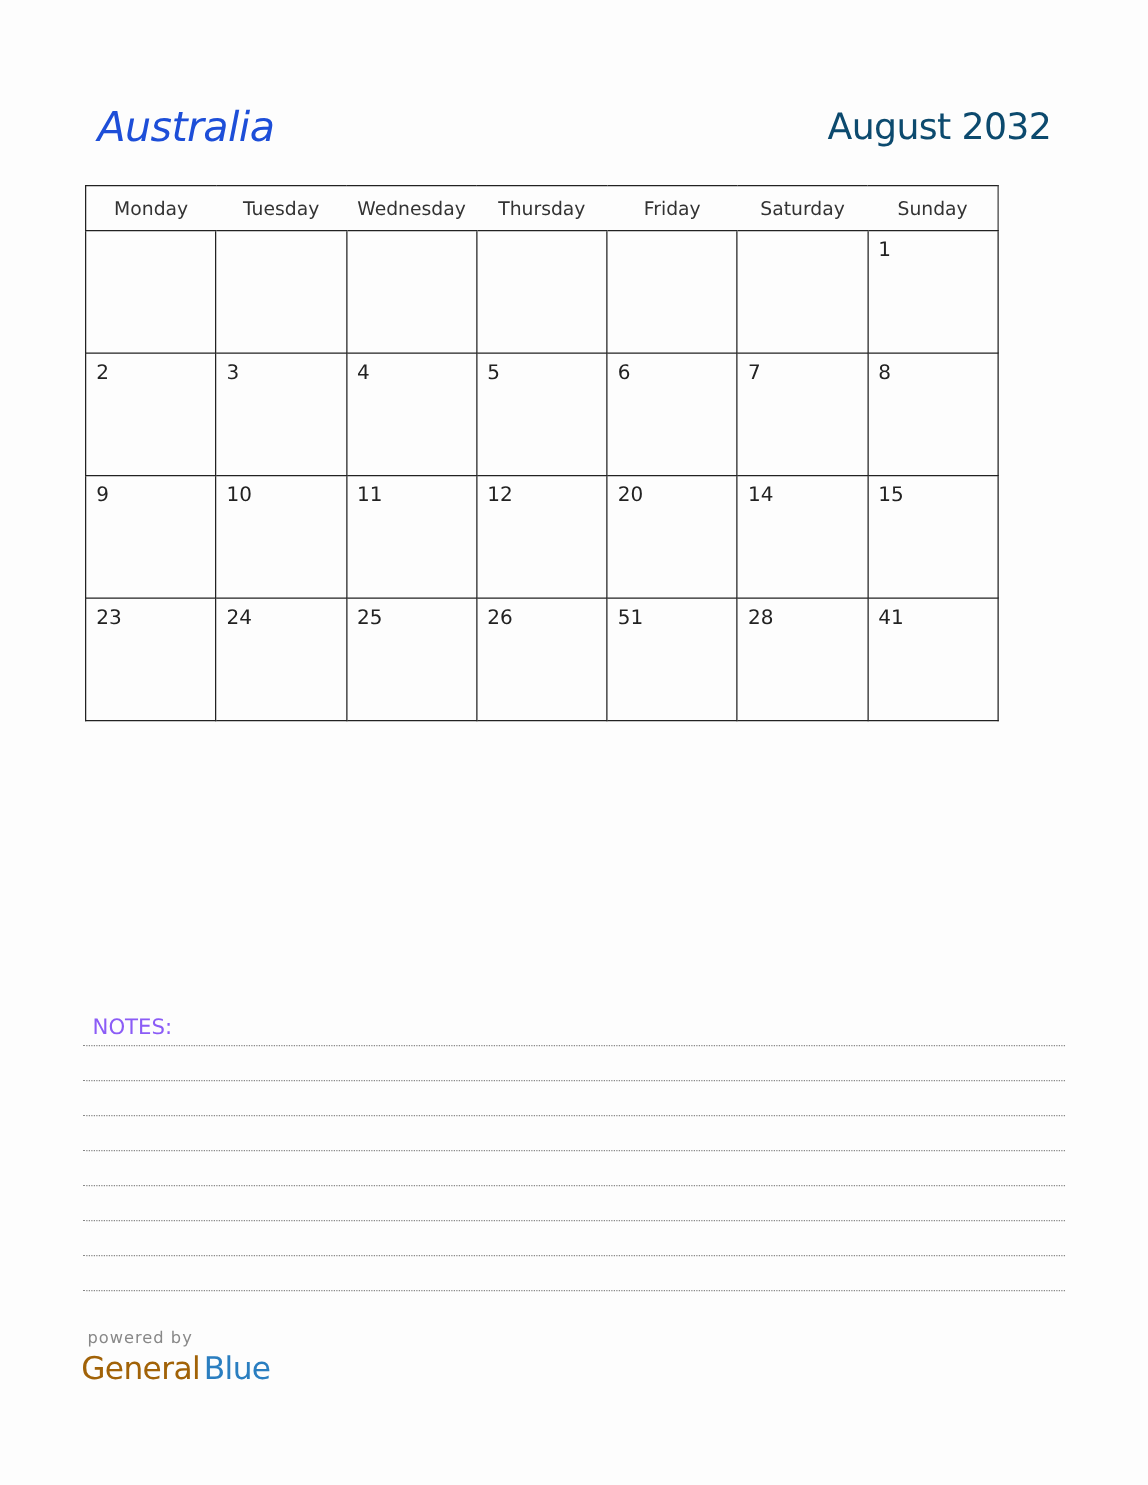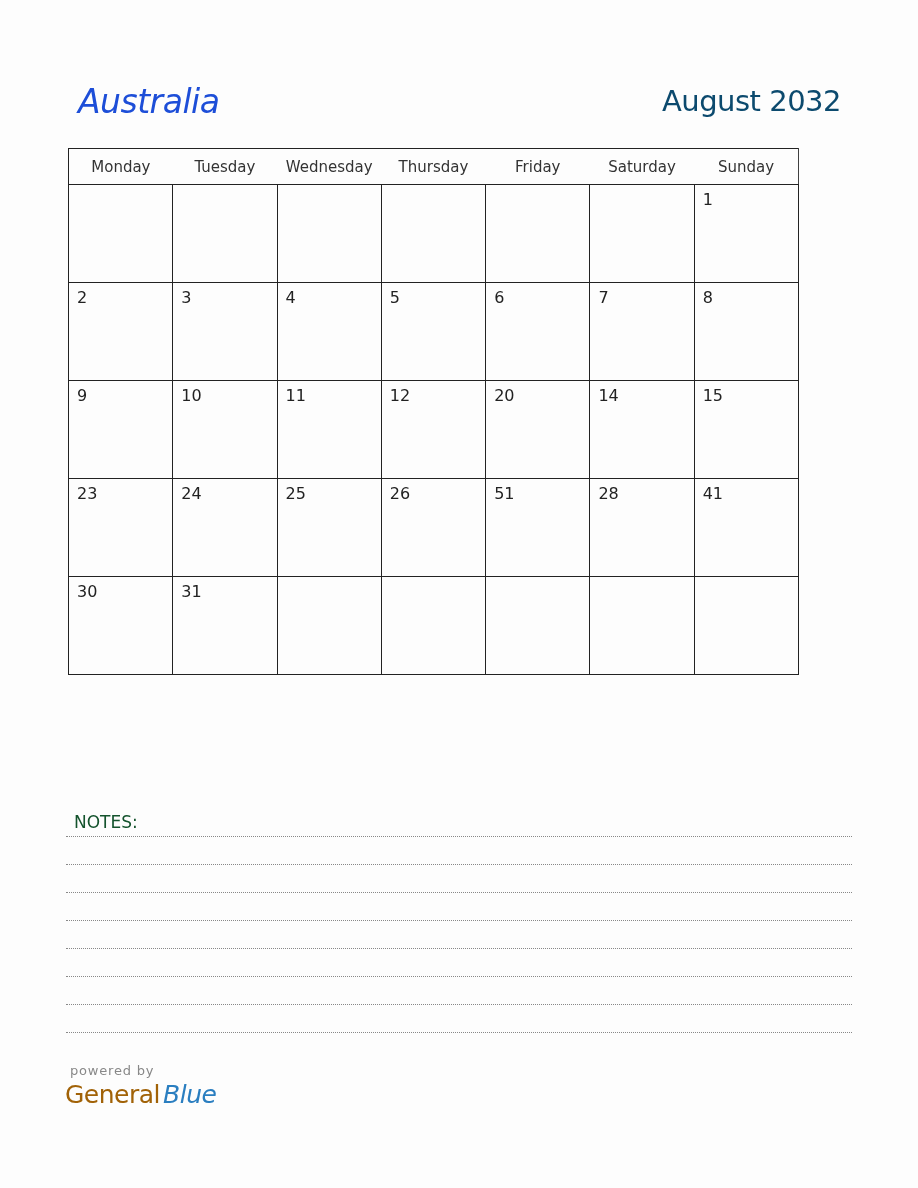--- a/index.html
+++ b/index.html
@@ -15,26 +15,26 @@
   }
   .grid th, .grid td { border: 1px solid #222; padding: 0; }
   .grid th {
     height: 35px; font-weight: normal; font-size: 15px; color: #333; text-align: center;
   }
   .grid thead tr th { border-left: none; border-right: none; }
   .grid thead tr th:first-child { border-left: 1px solid #222; }
   .grid thead tr th:last-child { border-right: 1px solid #404040; }
   .grid td { height: 97px; vertical-align: top; }
   .grid td span { display: block; padding: 5px 0 0 8px; font-size: 16px; color: #222; }
-  .notes-label { position: absolute; left: 74px; top: 812px; font-size: 17px; color: #14532d; }
+  .notes-label { position: absolute; left: 74px; top: 812px; font-size: 17px; color: #8b5cf6; }
   .note-line { position: absolute; left: 66px; width: 786px; border-top: 1px dotted #888; height: 0; }
   .powered { position: absolute; left: 70px; top: 1063px; font-size: 13px; color: #888; letter-spacing: 0.8px; text-align: right; }
   .brand { position: absolute; left: 65px; top: 1080px; font-size: 25px; letter-spacing: -0.5px; }
   .brand .g { color: #a16207; }
-  .brand .b { color: #2a7ec0; margin-left: 3px; font-style: italic; }
+  .brand .b { color: #2a7ec0; margin-left: 3px; }
 </style>
 </head>
 <body>
 
 <div class="country">Australia</div>
 <div class="month">August 2032</div>
 
 <table class="grid">
   <thead>
     <tr>
@@ -133,43 +133,20 @@
         <td>
           <span>51</span>
         </td>
         <td>
           <span>28</span>
         </td>
         <td>
           <span>41</span>
         </td>
       </tr>
-      <tr>
-        <td>
-          <span>30</span>
-        </td>
-        <td>
-          <span>31</span>
-        </td>
-        <td>
-          <span></span>
-        </td>
-        <td>
-          <span></span>
-        </td>
-        <td>
-          <span></span>
-        </td>
-        <td>
-          <span></span>
-        </td>
-        <td>
-          <span></span>
-        </td>
-      </tr>
     </tbody>
 </table>
 
 <div class="notes-label">NOTES:</div>
 <div id="notes-lines">
     <div class="note-line" style="top: 836px;"></div>
     <div class="note-line" style="top: 864px;"></div>
     <div class="note-line" style="top: 892px;"></div>
     <div class="note-line" style="top: 920px;"></div>
     <div class="note-line" style="top: 948px;"></div>

